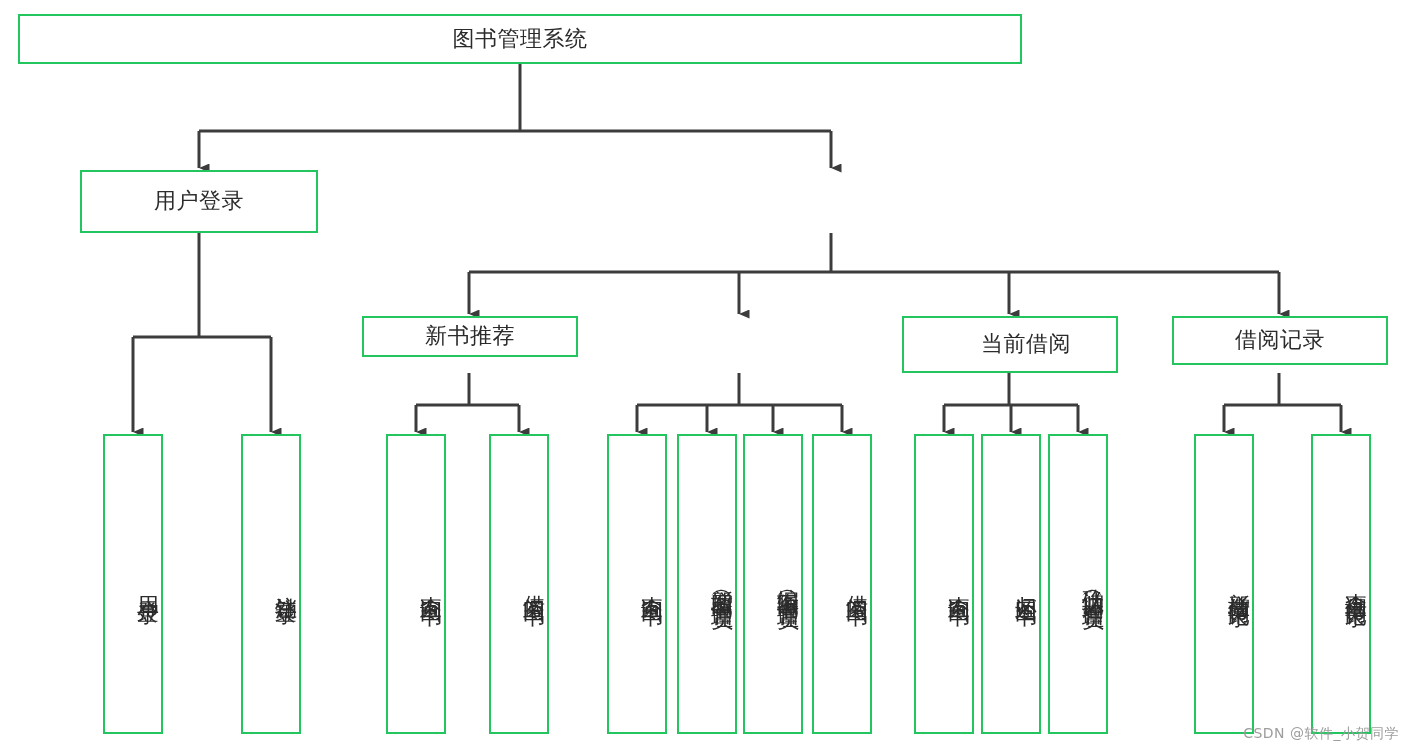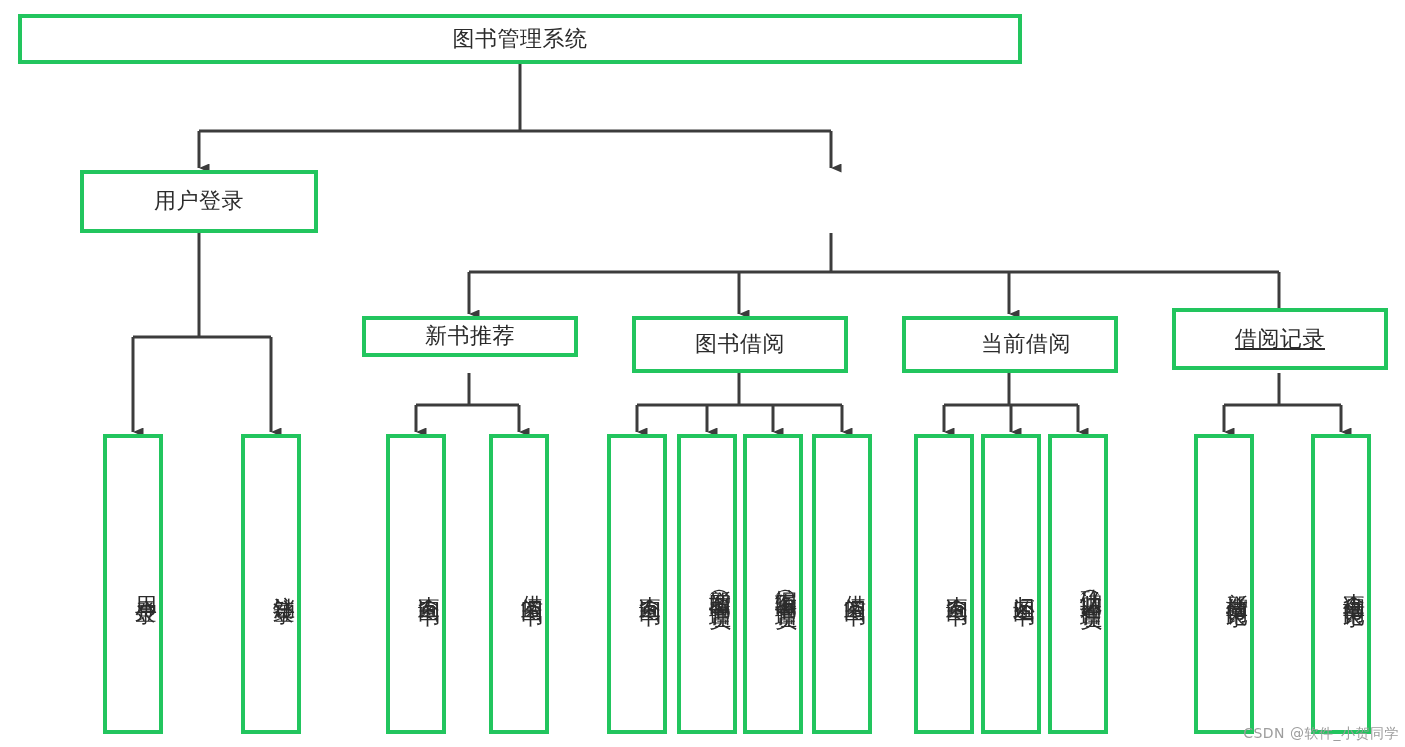--- a/index.html
+++ b/index.html
@@ -22,21 +22,21 @@
     position: absolute;
     left: 0;
     top: 0;
     width: 1405px;
     height: 747px;
   }
   .node-box {
     position: absolute;
     box-sizing: border-box;
     background: #ffffff;
-    border: 4px solid #22c55e;
+    border: 2px solid #22c55e;
     display: flex;
     align-items: center;
     justify-content: center;
     color: #2b2b2b;
     overflow: hidden;
   }
   .node-box.horizontal {
     font-size: 22px;
     line-height: 1.2;
     letter-spacing: 0.5px;
@@ -130,27 +130,24 @@
     <span class="node-label">图书管理系统</span>
   </div>
 
   <div class="node-box horizontal" style="left:80px; top:170px; width:238px; height:63px;">
     <span class="node-label">用户登录</span>
   </div>
 
   <div class="node-box horizontal" style="left:362px; top:316px; width:216px; height:41px;">
     <span class="node-label">新书推荐</span>
   </div>
-  <div class="node-box horizontal" style="left:632px; top:316px; width:216px; height:57px;">
-    <span class="node-label">图书借阅</span>
-  </div>
   <div class="node-box horizontal" style="left:902px; top:316px; width:216px; height:57px;padding-left:32px;">
     <span class="node-label">当前借阅</span>
   </div>
-  <div class="node-box horizontal" style="left:1172px; top:308px; width:216px; height:62px;text-decoration:underline;">
+  <div class="node-box horizontal" style="left:1172px; top:316px; width:216px; height:49px;">
     <span class="node-label">借阅记录</span>
   </div>
 
   <div class="node-box vertical" style="left:103px; top:434px; width:60px; height:300px;">
     <span class="node-label">用户登录</span>
   </div>
   <div class="node-box vertical" style="left:241px; top:434px; width:60px; height:300px;">
     <span class="node-label">注销登录</span>
   </div>
 

